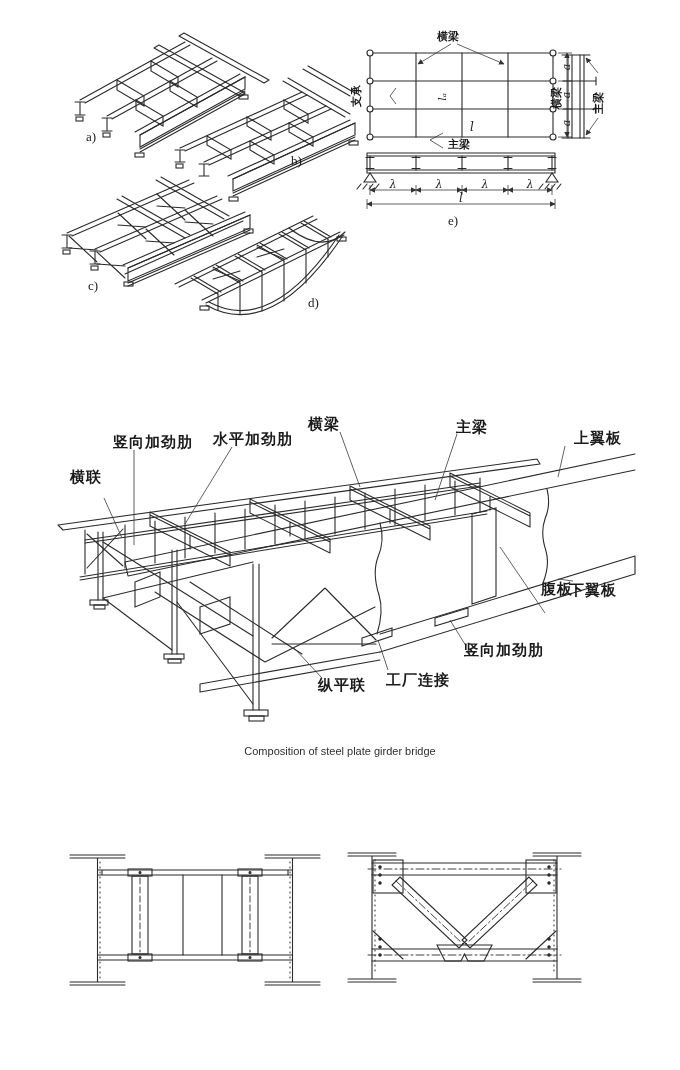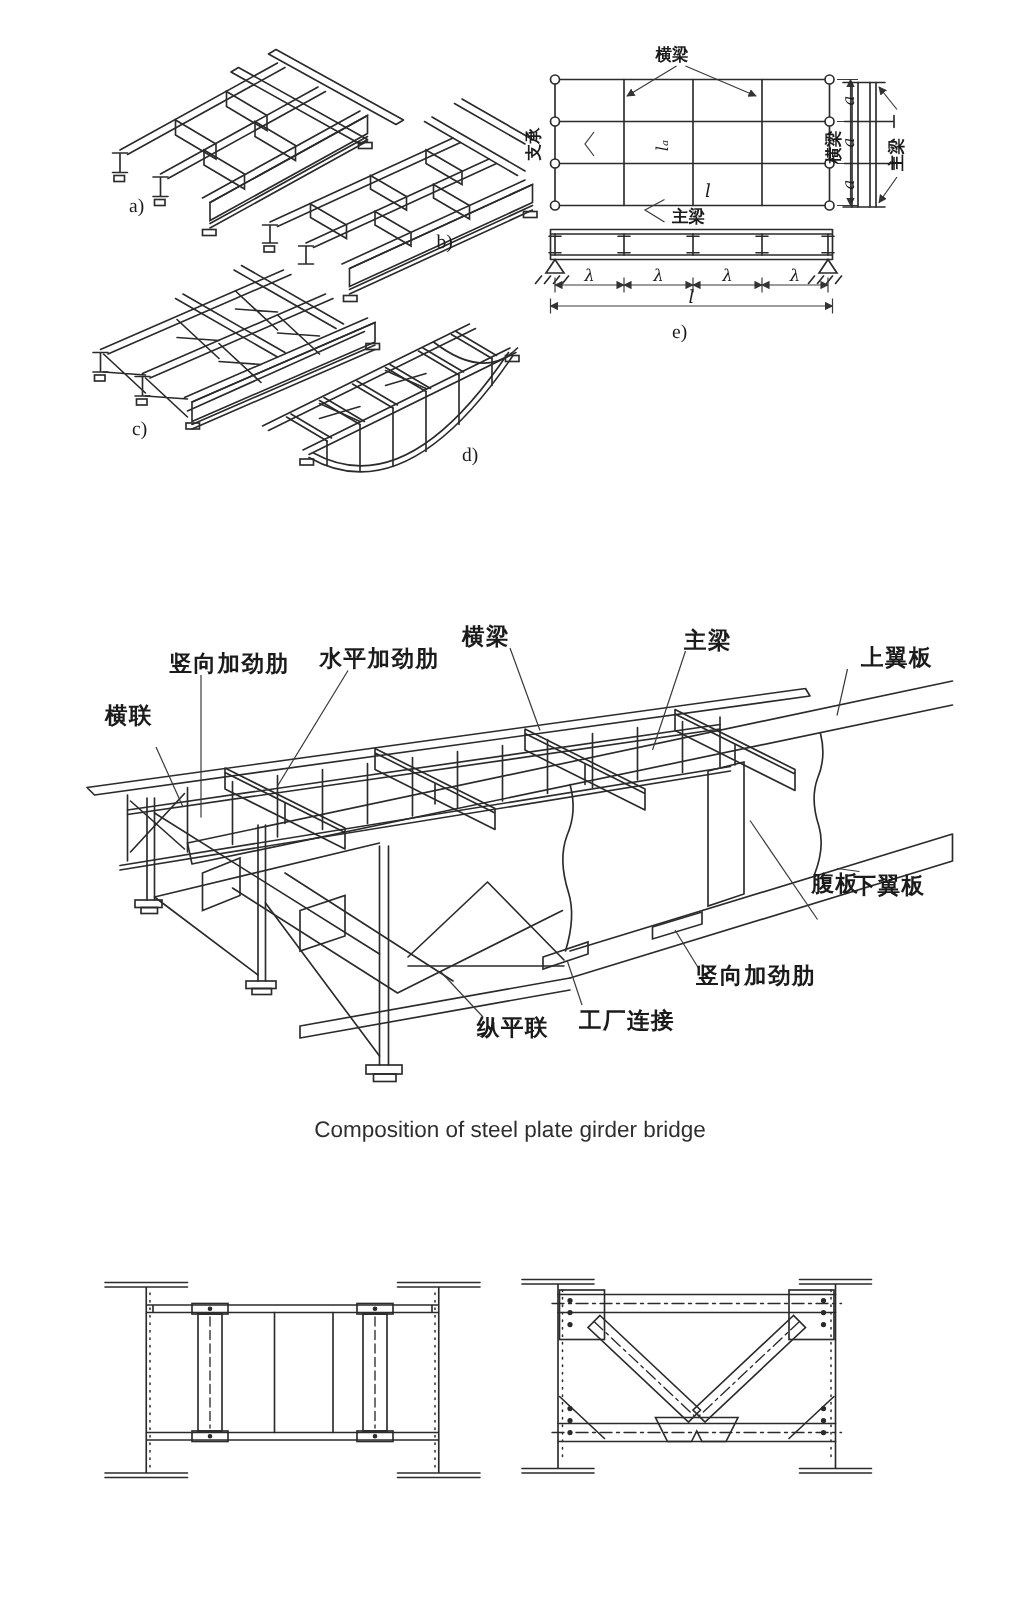--- a/index.html
+++ b/index.html
@@ -9,21 +9,21 @@
   .art{stroke:#2b2b2b;stroke-width:1.1;fill:none;stroke-linecap:round;}
   .thin{stroke:#3a3a3a;stroke-width:0.8;fill:none;}
   .lbl{position:absolute;white-space:nowrap;color:#1b1b1b;}
   .cjk-main{font-size:15px;font-weight:700;letter-spacing:1px;}
   .cjk-small{font-size:11px;font-weight:600;}
   .ctr{transform:translate(-50%,-50%);}
   .vert{transform:translate(-50%,-50%) rotate(-90deg);}
   .dim{font-family:"DejaVu Serif","Liberation Serif",serif;font-style:italic;font-size:12px;}
   .dim-s{font-size:11px;}
   .sub{font-family:"Liberation Serif","DejaVu Serif",serif;font-size:13px;}
-  .caption{position:absolute;left:0;right:0;text-align:center;font-size:15px;color:#2e2e2e;}
+  .caption{position:absolute;left:0;right:0;text-align:center;font-size:11px;color:#2e2e2e;}
 </style>
 </head>
 <body>
 
 <div class="page">
 
   <svg style="left:55px;top:18px" width="610" height="305" viewBox="0 0 610 305">
     <defs>
       <marker id="arr" viewBox="0 0 10 10" refX="9" refY="5" markerWidth="7" markerHeight="7" orient="auto-start-reverse">
           <path d="M0,0 L10,5 L0,10 z" fill="#333"></path>

